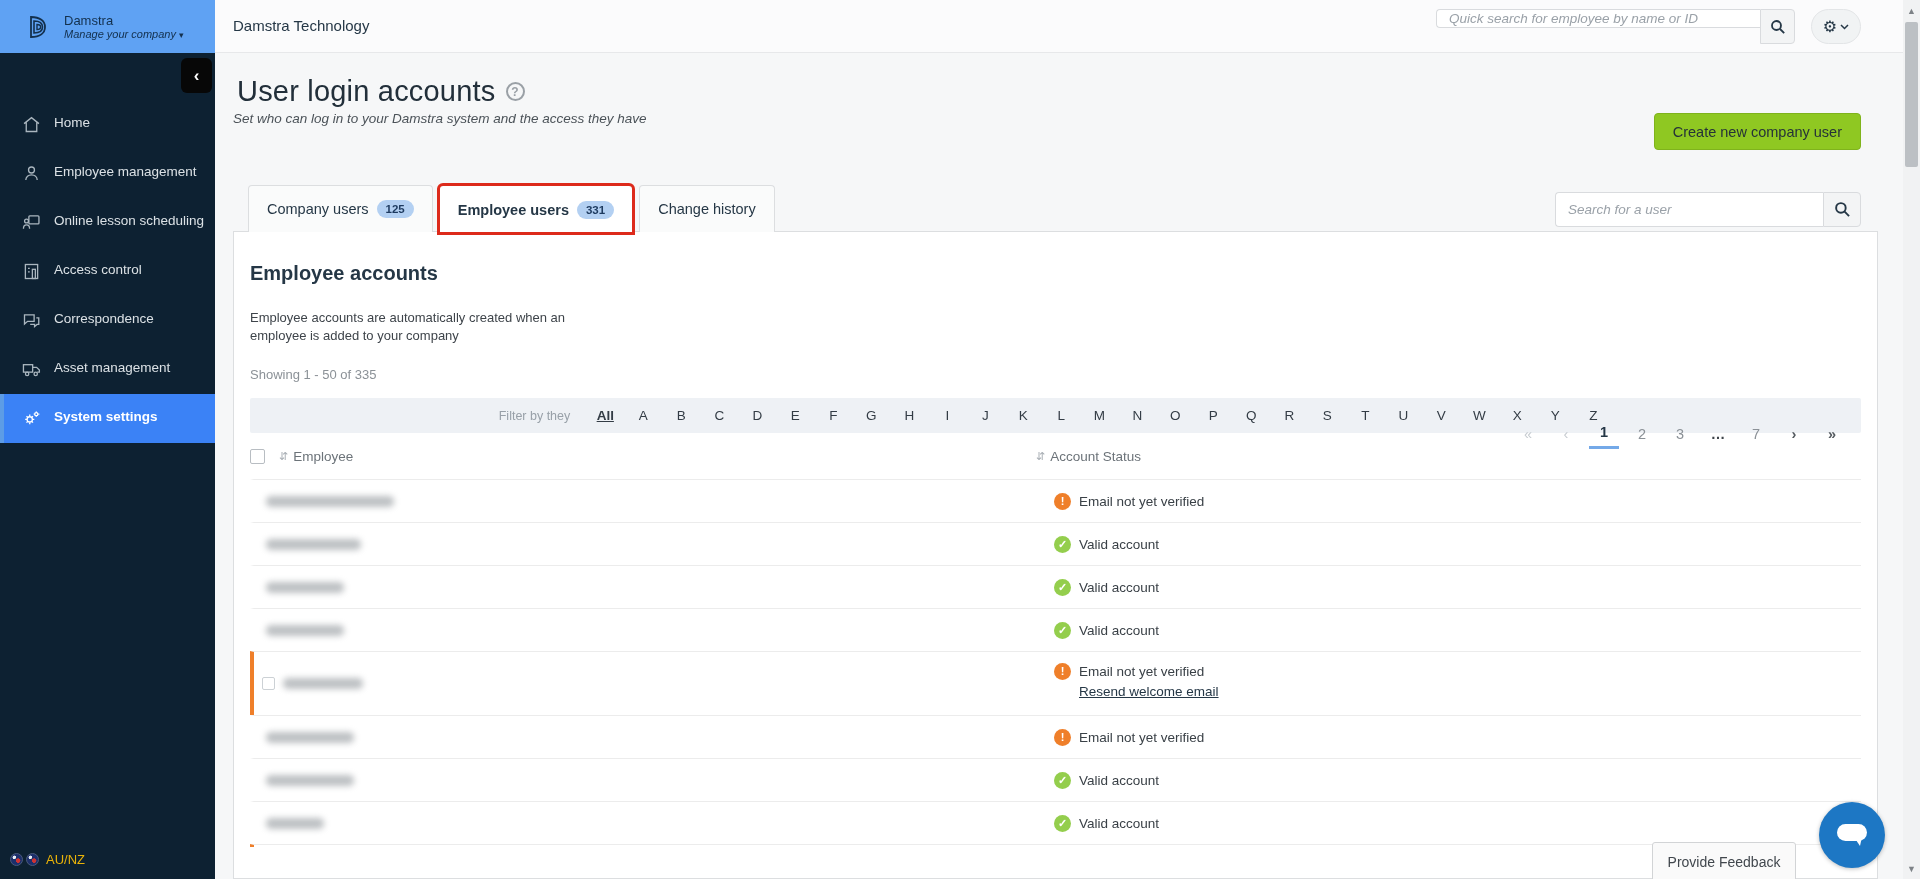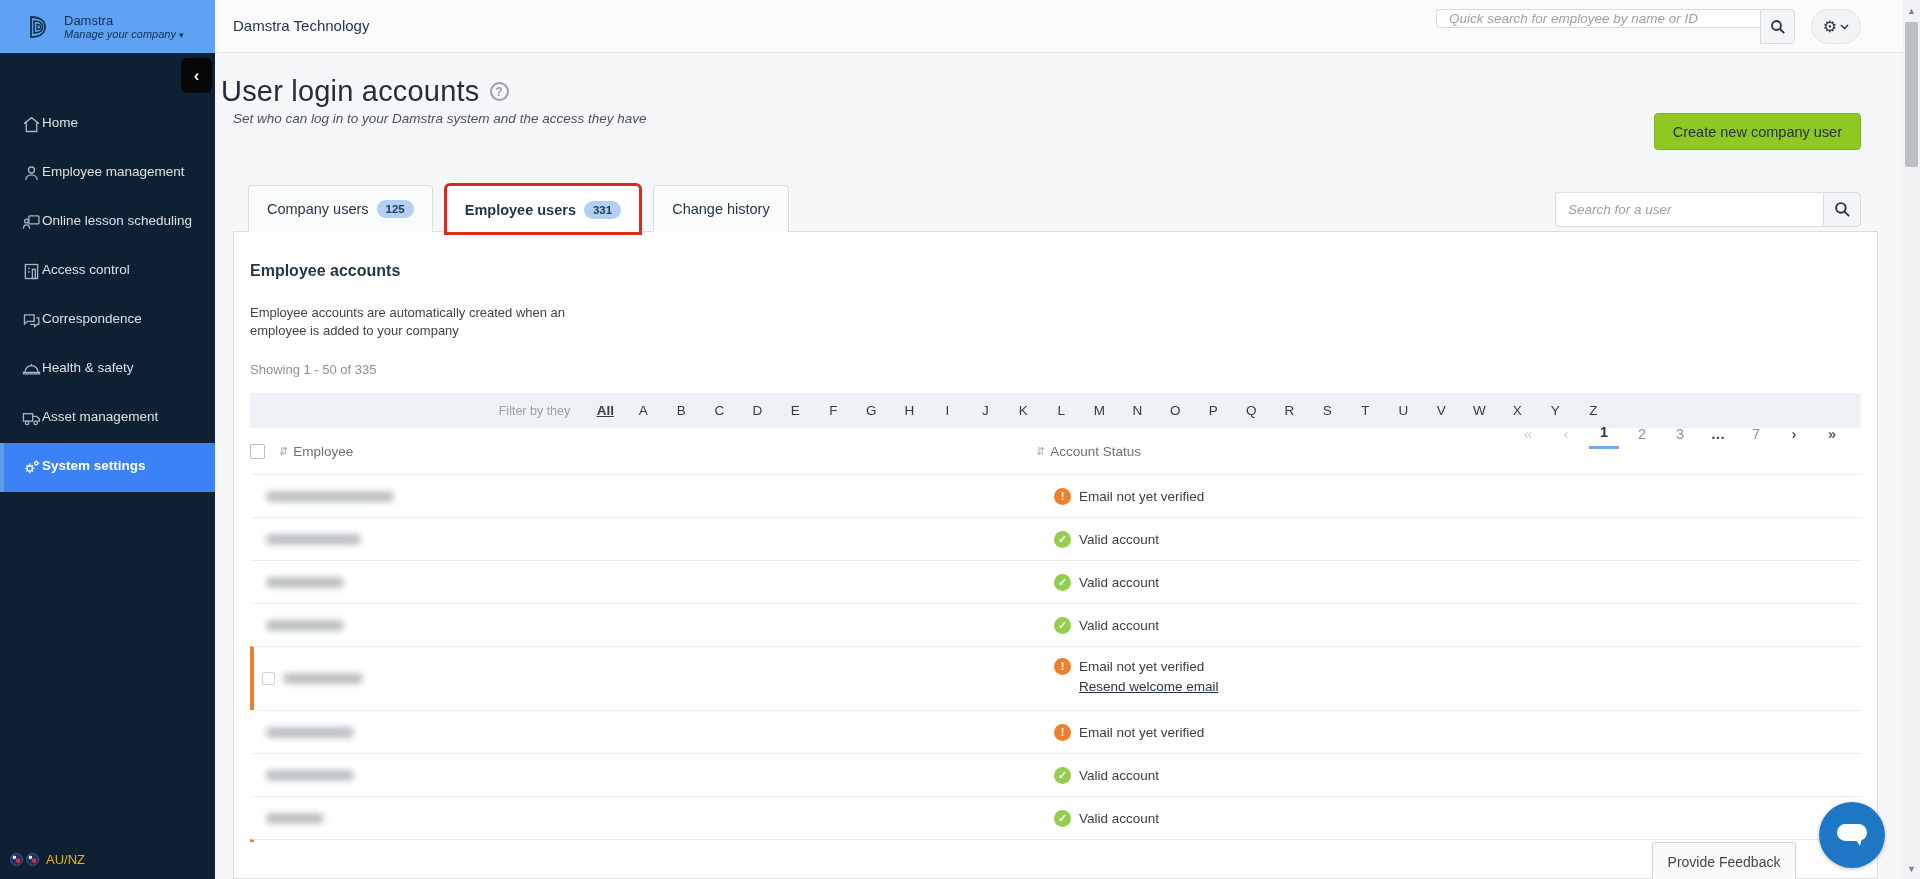--- a/index.html
+++ b/index.html
@@ -10,21 +10,21 @@
   .sidebar { position:absolute; left:0; top:0; width:215px; height:879px; background:#0d2132; z-index:5; }
   .brand { height:53px; background:#5fa2f3; display:flex; align-items:center; padding-left:22px; }
   .brand-logo { width:32px; height:32px; margin-right:10px; flex:0 0 auto; }
   .brand-name { font-size:13px; color:#13304d; line-height:15px; }
   .brand-tagline { font-size:11px; font-style:italic; color:#13304d; }
   .brand-tagline .chev { font-style:normal; font-size:9px; }
   .collapse-btn { position:absolute; left:181px; top:58px; width:31px; height:35px; background:#070707; border-radius:6px; color:#fff; display:flex; align-items:center; justify-content:center; font-size:17px; font-weight:bold; cursor:pointer; z-index:6;}
   .nav { margin-top:47px; }
   .nav-item { display:flex; align-items:flex-start; padding:14px 8px 14px 17px; cursor:pointer; border-left:4px solid transparent; }
   .nav-item svg { width:21px; height:21px; stroke:#aab6bf; fill:none; stroke-width:1.5; flex:0 0 auto; margin-top:0px; }
-  .nav-item .nav-label { font-size:13.5px; color:#dbe1e5; line-height:17px; }
+  .nav-item .nav-label { margin-left:12px; font-size:13.5px; color:#dbe1e5; line-height:17px; }
   .nav-item.active { border-left-color:#5d9ce6; background:#3b82f6; }
   .nav-item.active svg { stroke:#ffffff; }
   .nav-item.active .nav-label { color:#ffffff; font-weight:bold; }
   .region { position:absolute; left:10px; bottom:12px; display:flex; align-items:center; }
   .flag { width:13px; height:13px; border-radius:50%; margin-right:3px;
           background:radial-gradient(circle at 30% 30%, #e8eef5 0 1.5px, transparent 2px),
                      radial-gradient(circle at 65% 60%, #c33 0 2px, transparent 2.5px), #1c2f6b;
           border:0.5px solid #4a5a7a; }
   .region-label { font-size:13px; color:#eab308; margin-left:4px; }
 
@@ -39,39 +39,39 @@
   .gear-glyph { font-size:16px; color:#253746; line-height:1; }
   .gear-btn svg { margin-left:3px; }
 
   
   .scrollbar { position:absolute; right:0; top:0; width:17px; height:879px; background:#f1f2f3; z-index:10; }
   .sb-arrow { position:absolute; left:0; width:17px; height:17px; display:flex; align-items:center; justify-content:center; font-size:9px; color:#7d8287; }
   .sb-thumb { position:absolute; left:2px; top:22px; width:13px; height:145px; background:#bcc0c4; border-radius:2px; }
 
   
   .content { position:absolute; left:215px; top:53px; width:1688px; height:826px; }
-  .page-title-row { position:absolute; left:6px; top:22px; display:flex; align-items:center; }
+  .page-title-row { position:absolute; left:22px; top:22px; display:flex; align-items:center; }
   .page-title { font-size:29px; font-weight:500; color:#222f3a; letter-spacing:0.2px; }
   .help-icon { width:19px; height:19px; border:2px solid #9aa0a6; border-radius:50%; color:#9aa0a6; font-size:12px; font-weight:bold; display:flex; align-items:center; justify-content:center; margin-left:10px; cursor:pointer; }
   .page-subtitle { position:absolute; left:18px; top:58px; font-size:13.5px; font-style:italic; color:#4b5258; }
   .create-btn { position:absolute; right:42px; top:60px; height:37px; padding:0 18px; background:#8fc822; border:1px solid #7fb31c; border-radius:4px; font-size:14.5px; color:#263238; display:flex; align-items:center; cursor:pointer; }
 
   
   .tabs { position:absolute; left:33px; top:132px; display:flex; z-index:3; }
-  .tab { height:47px; padding:0 18px; display:flex; align-items:center; border:1px solid #dcdee0; border-bottom:none; border-radius:4px 4px 0 0; background:#fafbfb; margin-right:13px; font-size:14.5px; color:#253746; cursor:pointer; }
+  .tab { height:47px; padding:0 18px; display:flex; align-items:center; border:1px solid #dcdee0; border-bottom:none; border-radius:4px 4px 0 0; background:#fafbfb; margin-right:6px; font-size:14.5px; color:#253746; cursor:pointer; }
   .tab.active { background:#ffffff; font-weight:bold; position:relative; height:48px; outline:3px solid #dd2a1b; outline-offset:-1px; z-index:4; }
   .tab-badge { margin-left:8px; background:#b3d0f2; color:#1d3a5f; font-size:11.5px; font-weight:bold; border-radius:10px; padding:3px 9px; }
   .user-search { position:absolute; right:42px; top:139px; display:flex; z-index:3; }
   .user-search input { width:268px; height:35px; border:1px solid #d9dbde; border-right:none; border-radius:4px 0 0 4px; padding:0 12px; font-size:13.5px; font-style:italic; background:#fff; outline:none; }
   .user-search input::placeholder { color:#9aa1a8; font-style:italic; }
   .us-btn { width:38px; height:35px; border:1px solid #d9dbde; border-radius:0 4px 4px 0; background:#f3f4f5; display:flex; align-items:center; justify-content:center; cursor:pointer; }
 
   
   .panel { position:absolute; left:18px; top:178px; width:1645px; height:648px; background:#ffffff; border:1px solid #dcdee0; padding:0 16px; }
-  .section-heading { margin-top:30px; font-size:16px; color:#253746; }
+  .section-heading { margin-top:30px; font-size:20px; color:#253746; }
   .section-desc { margin-top:24px; font-size:13px; color:#3e444a; width:370px; line-height:18px; }
   .showing { margin-top:22px; font-size:13px; color:#8b9197; }
   .pagination { position:absolute; right:30px; top:192px; display:flex; align-items:center; }
   .page-item { min-width:30px; text-align:center; margin-left:8px; font-size:14.5px; color:#8b9197; padding-bottom:6px; cursor:pointer; }
   .page-item.dis { color:#c6cbd0; cursor:default; }
   .page-item.arrow { color:#555b60; font-weight:bold; }
   .page-item.dots { color:#3e444a; font-weight:bold; cursor:default; }
   .page-item.active { color:#253746; font-weight:bold; border-bottom:3px solid #74a9e8; }
 
   
@@ -162,28 +162,20 @@
             <path d="M8 8.5 h2 M8 12.5 h2"></path>
           </svg>
         <span class="nav-label">Access control</span>
       </div>
       <div class="nav-item">
         <svg viewBox="0 0 24 24">
             <path d="M4 5.5 h11 v7.5 h-7.5 L4 16 z"></path>
             <path d="M17.5 9 h2.8 v7.5 h-2 L15.5 19 v-2.5 h-5"></path>
           </svg>
         <span class="nav-label">Correspondence</span>
-      </div>
-      <div class="nav-item">
-        <svg viewBox="0 0 24 24">
-            <path d="M4.5 15 a7.5 7.5 0 0 1 15 0"></path>
-            <path d="M2.8 15.2 h18.4 v1.8 H2.8 z"></path>
-            <path d="M12 7.5 V5.5"></path>
-          </svg>
-        <span class="nav-label">Health &amp; safety</span>
       </div>
       <div class="nav-item">
         <svg viewBox="0 0 24 24">
             <rect x="2.8" y="6.5" width="10.5" height="8.5"></rect>
             <path d="M13.3 9.5 h4.5 l3.2 3.2 v2.3 h-2.5"></path>
             <circle cx="7" cy="17" r="1.9"></circle>
             <circle cx="16.8" cy="17" r="1.9"></circle>
           </svg>
         <span class="nav-label">Asset management</span>
       </div>

